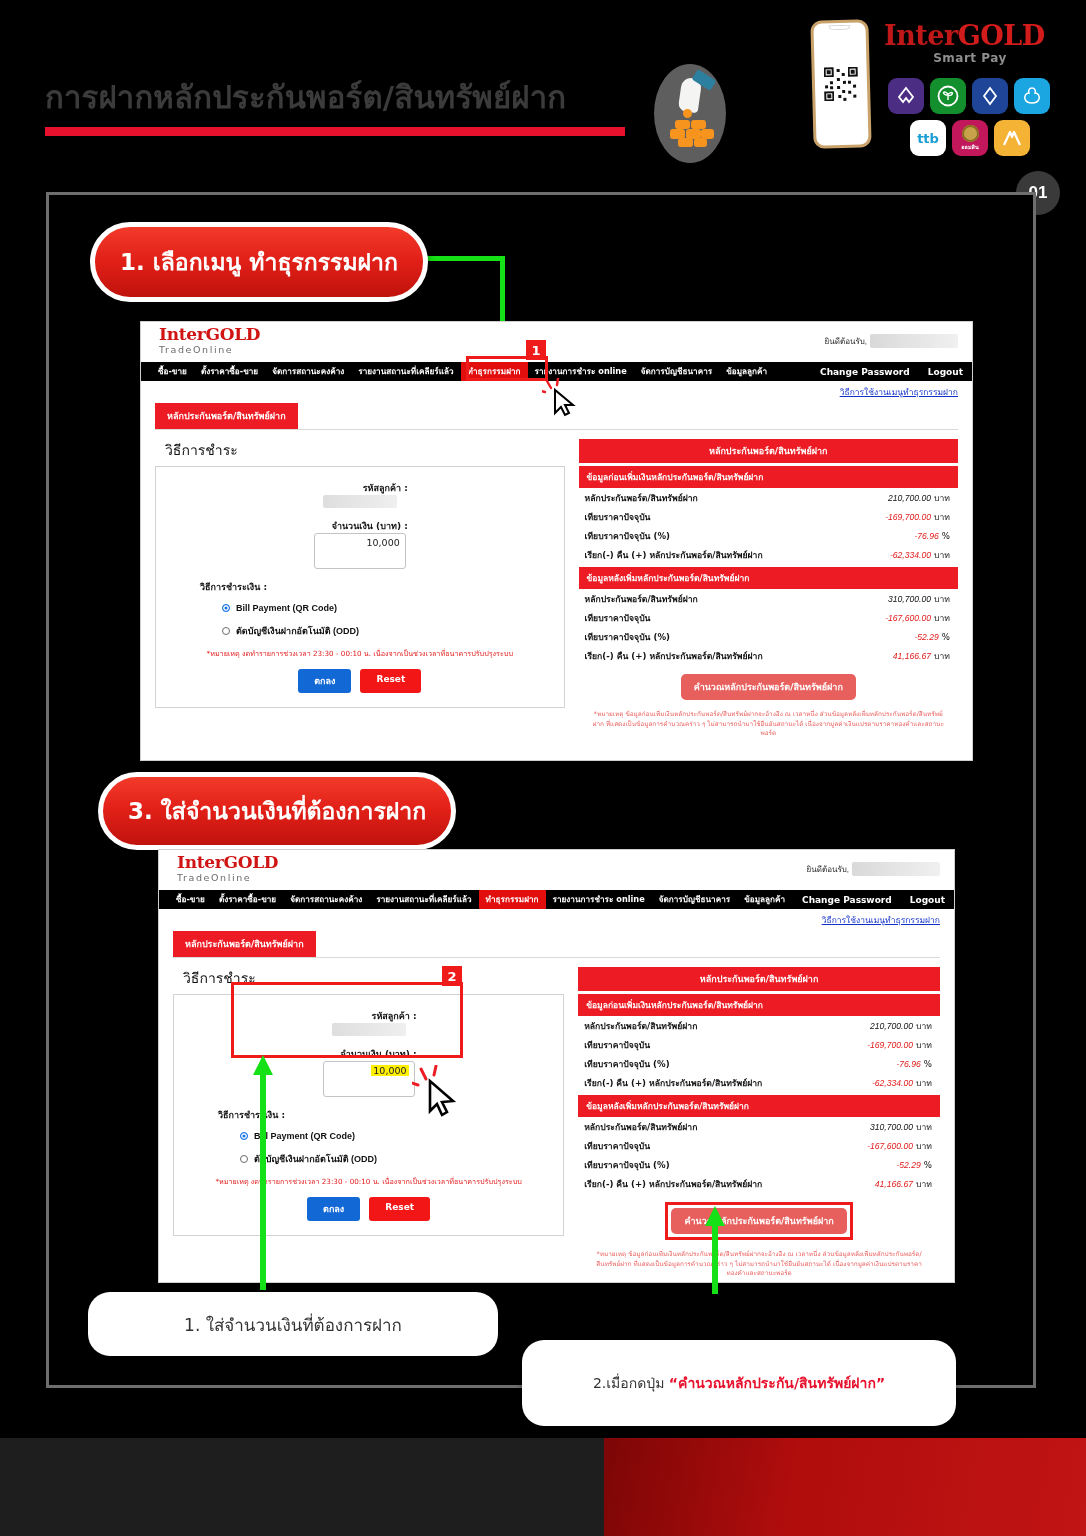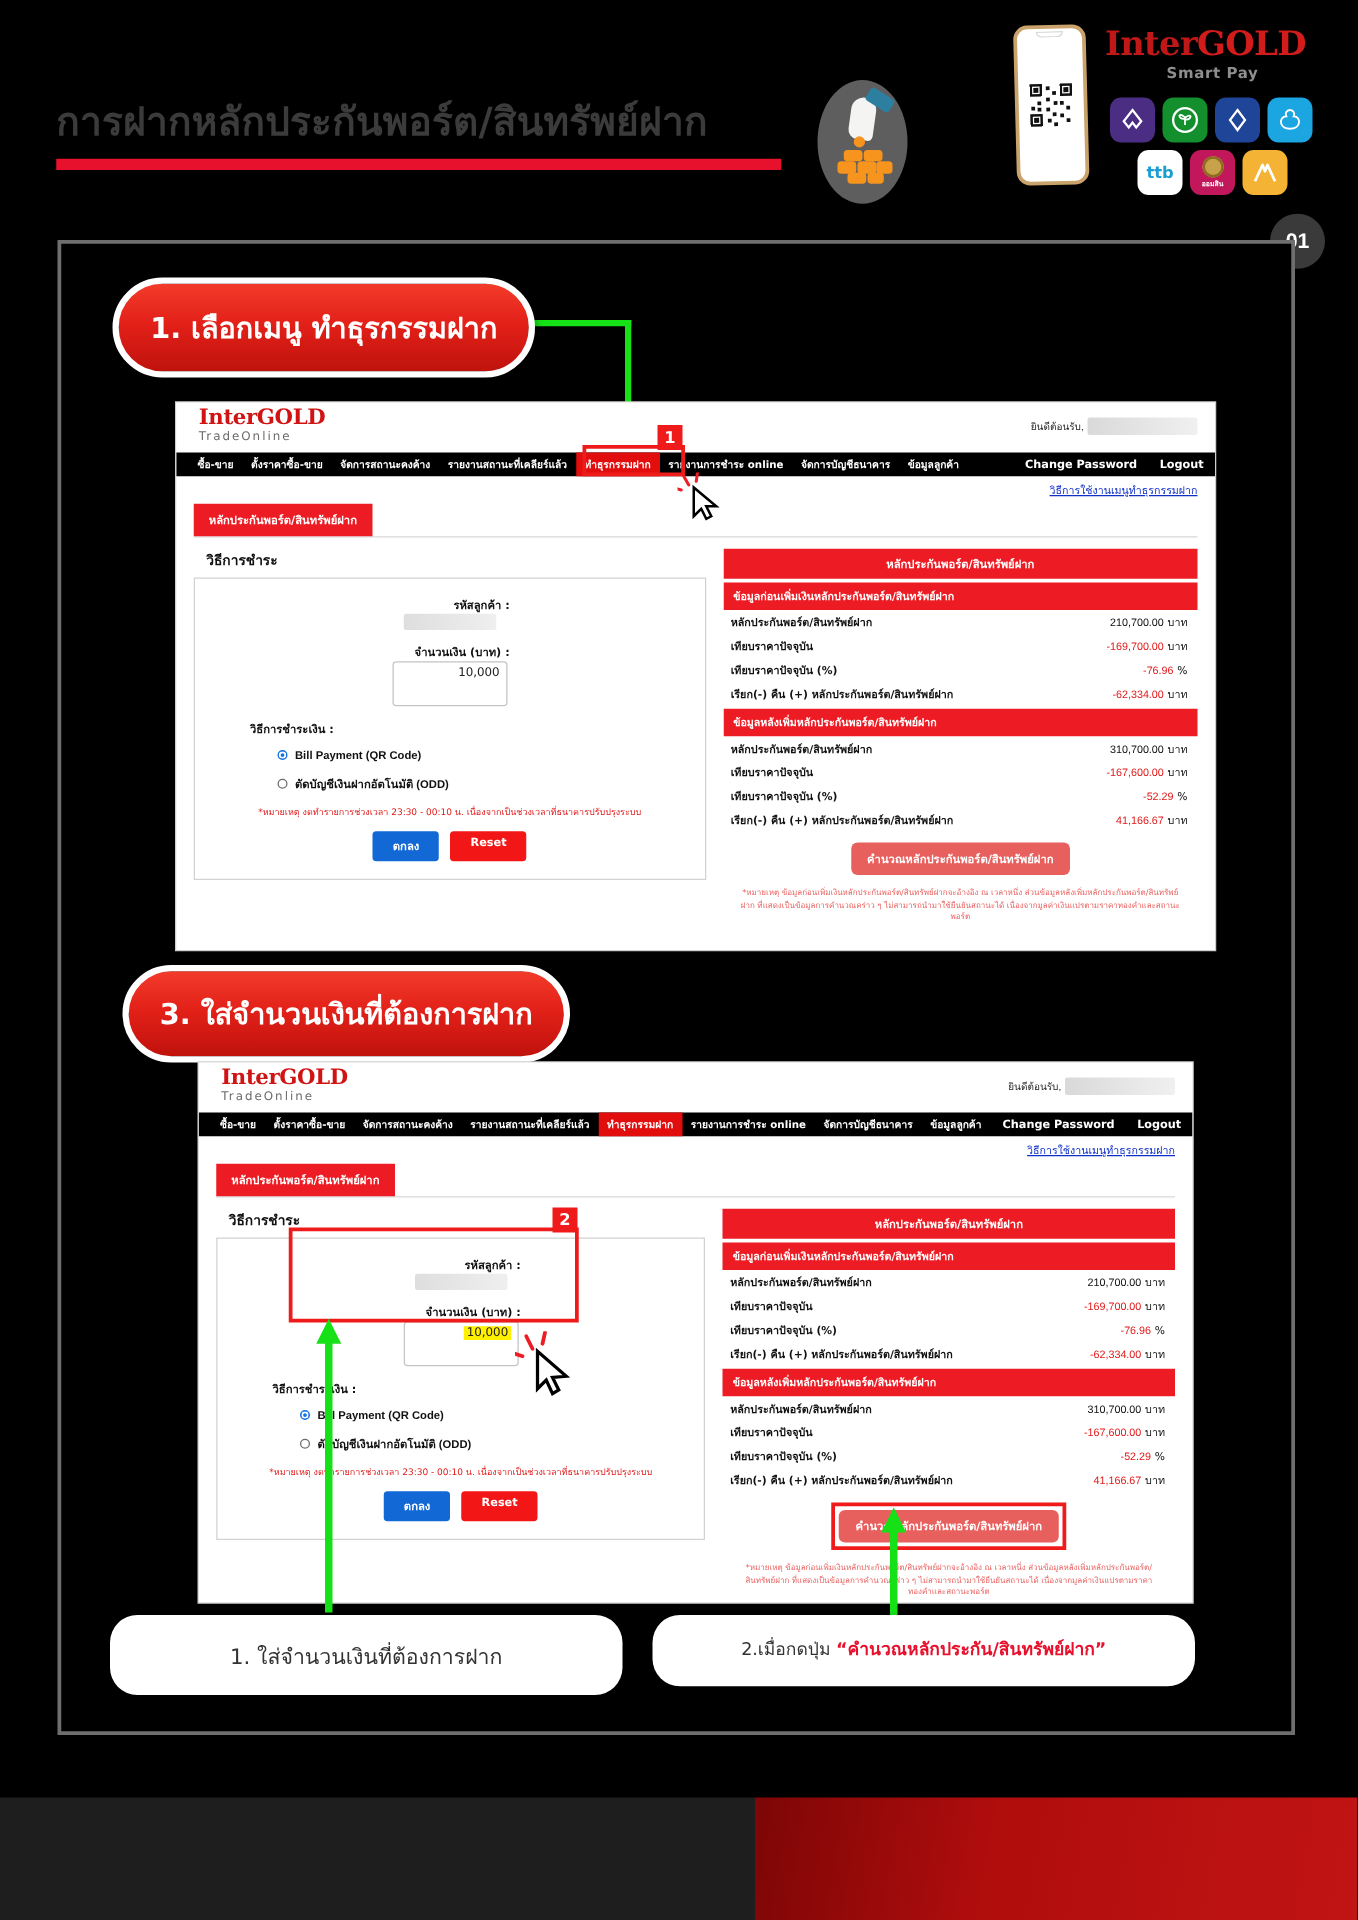--- a/index.html
+++ b/index.html
@@ -163,21 +163,21 @@
     display:inline-block; background:#ed1c24; color:#fff;
     font-size:9px; font-weight:700; padding:6px 12px;
     font-family:"DejaVu Sans",sans-serif;
   }
   .hr-line { height:1px; background:#d9d9d9; margin-top:0; }
 
   .cols { display:flex; gap:14px; padding-top:9px; }
   .colL { width:51%; }
   .colR { flex:1; }
 
-  .lbl-method { font-size:11px; font-weight:700; color:#111; margin:0 0 5px 10px;
+  .lbl-method { font-size:14px; font-weight:400; color:#111; margin:0 0 5px 10px;
     font-family:"DejaVu Sans",sans-serif; }
 
   .formbox { border:1px solid #d2d2d2; padding:14px 10px 14px 10px; background:#fff; position:relative;}
   .frow { display:flex; align-items:center; justify-content:flex-start; margin-bottom:11px;flex-direction:column;}
   .frow .flab { width:112px; text-align:right; font-size:9px; font-weight:700; color:#111;
     font-family:"DejaVu Sans",sans-serif; padding-right:8px;}
   .blankfield { width:74px; height:13px; background:linear-gradient(90deg,#dedede,#efefef); border-radius:2px;}
   .amtfield {
     width:92px; height:36px; border:1px solid #c4c4c4; border-radius:3px;
     font-size:9.5px; text-align:right; padding:0 5px; line-height:18px;
@@ -208,21 +208,21 @@
   }
   .sec-head {
     background:#ed1c24; color:#fff; font-size:8.5px; font-weight:700;
     padding:4px 8px; margin-top:3px; font-family:"DejaVu Sans",sans-serif;
   }
   .drow {
     display:flex; justify-content:space-between; align-items:baseline;
     font-size:8.6px; padding:3px 8px 2px 6px; color:#111; font-weight:700;
     font-family:"DejaVu Sans",sans-serif;
   }
-  .drow .v { color:#111; font-weight:400; font-family:"Liberation Sans",sans-serif; font-size:8.6px;}
+  .drow .v { color:#111; font-weight:400; font-family:"Liberation Sans",sans-serif; font-size:8.6px;font-style:italic;}
   .drow .v.neg { color:#e11a1a; }
   .drow .v.pos { color:#e11a1a; }
   .drow .unit { color:#111; font-weight:400; }
   .calc-wrap { text-align:center; margin-top:9px; }
   .calc-btn {
     display:inline-block; background:#e8605e; color:#fff;
     font-size:9px; font-weight:700; padding:6px 13px; border-radius:5px;
     font-family:"DejaVu Sans",sans-serif;
   }
   .calc-hl { display:inline-block; border:3px solid #ef1b1b; padding:3px; }
@@ -245,21 +245,21 @@
   .cursor svg { display:block; }
 
   
   .caption {
     position:absolute; background:#fff; border-radius:22px;
     box-shadow:0 3px 6px rgba(0,0,0,.45);
     display:flex; flex-direction:column; align-items:center; justify-content:center;
     color:#333; font-family:"DejaVu Sans","Liberation Sans",sans-serif;
   }
   #cap1 { left:88px; top:1292px; width:410px; height:64px; font-size:17px; }
-  #cap2 { left:522px; top:1292px; width:434px; height:57px; font-size:14px; line-height:1.5;}
+  #cap2 { left:522px; top:1340px; width:434px; height:86px; font-size:14px; line-height:1.5;}
   #cap2 .red { color:#e8112d; font-weight:700; }
 
   
   .footer { position:absolute; left:0; top:1438px; width:1086px; height:98px; display:flex;}
   .footer .dark { width:604px; background:#1e1e1e; }
   .footer .red { flex:1; background:linear-gradient(100deg,#7d0606 0%, #b10d0d 40%, #c11414 100%); }
 </style>
 </head>
 <body>
 

